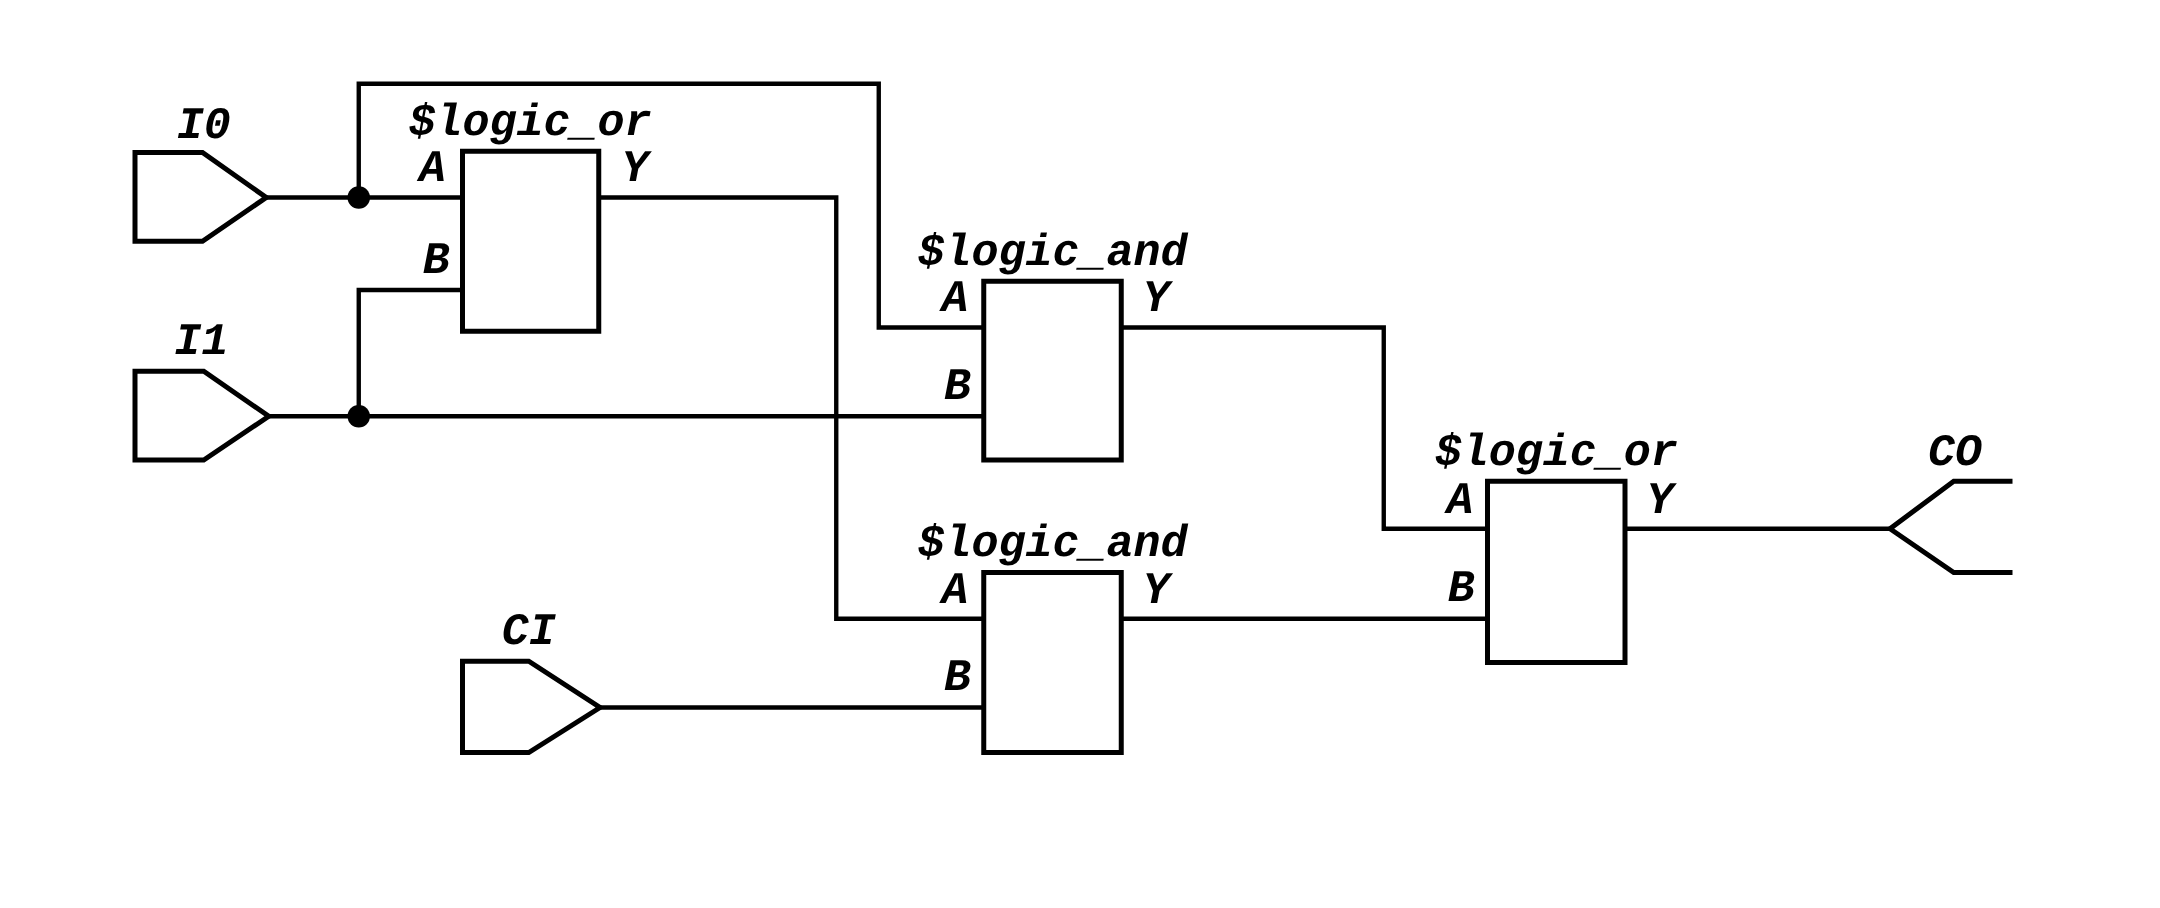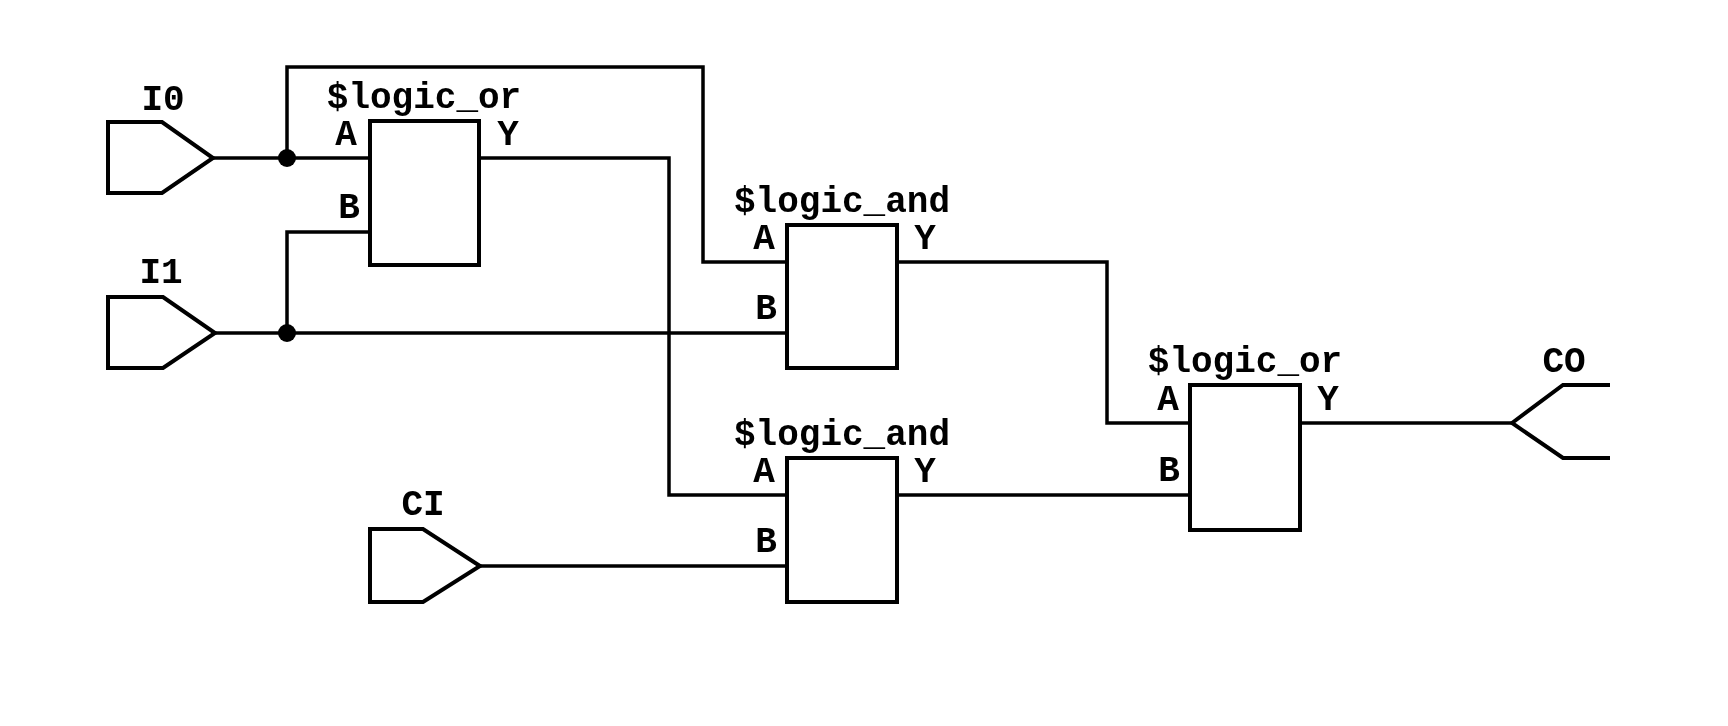--- a/index.html
+++ b/index.html
@@ -6,20 +6,21 @@
     margin: 0;
     padding: 0;
     background: #ffffff;
   }
   .canvas-wrap {
     position: relative;
     width: 1610px;
     height: 726px;
     background: #ffffff;
     overflow: hidden;
+    font-style: italic;
   }
   svg {
     display: block;
   }
   .wire {
     fill: none;
     stroke: #000000;
     stroke-width: 3.5;
     stroke-linejoin: miter;
     stroke-linecap: butt;

